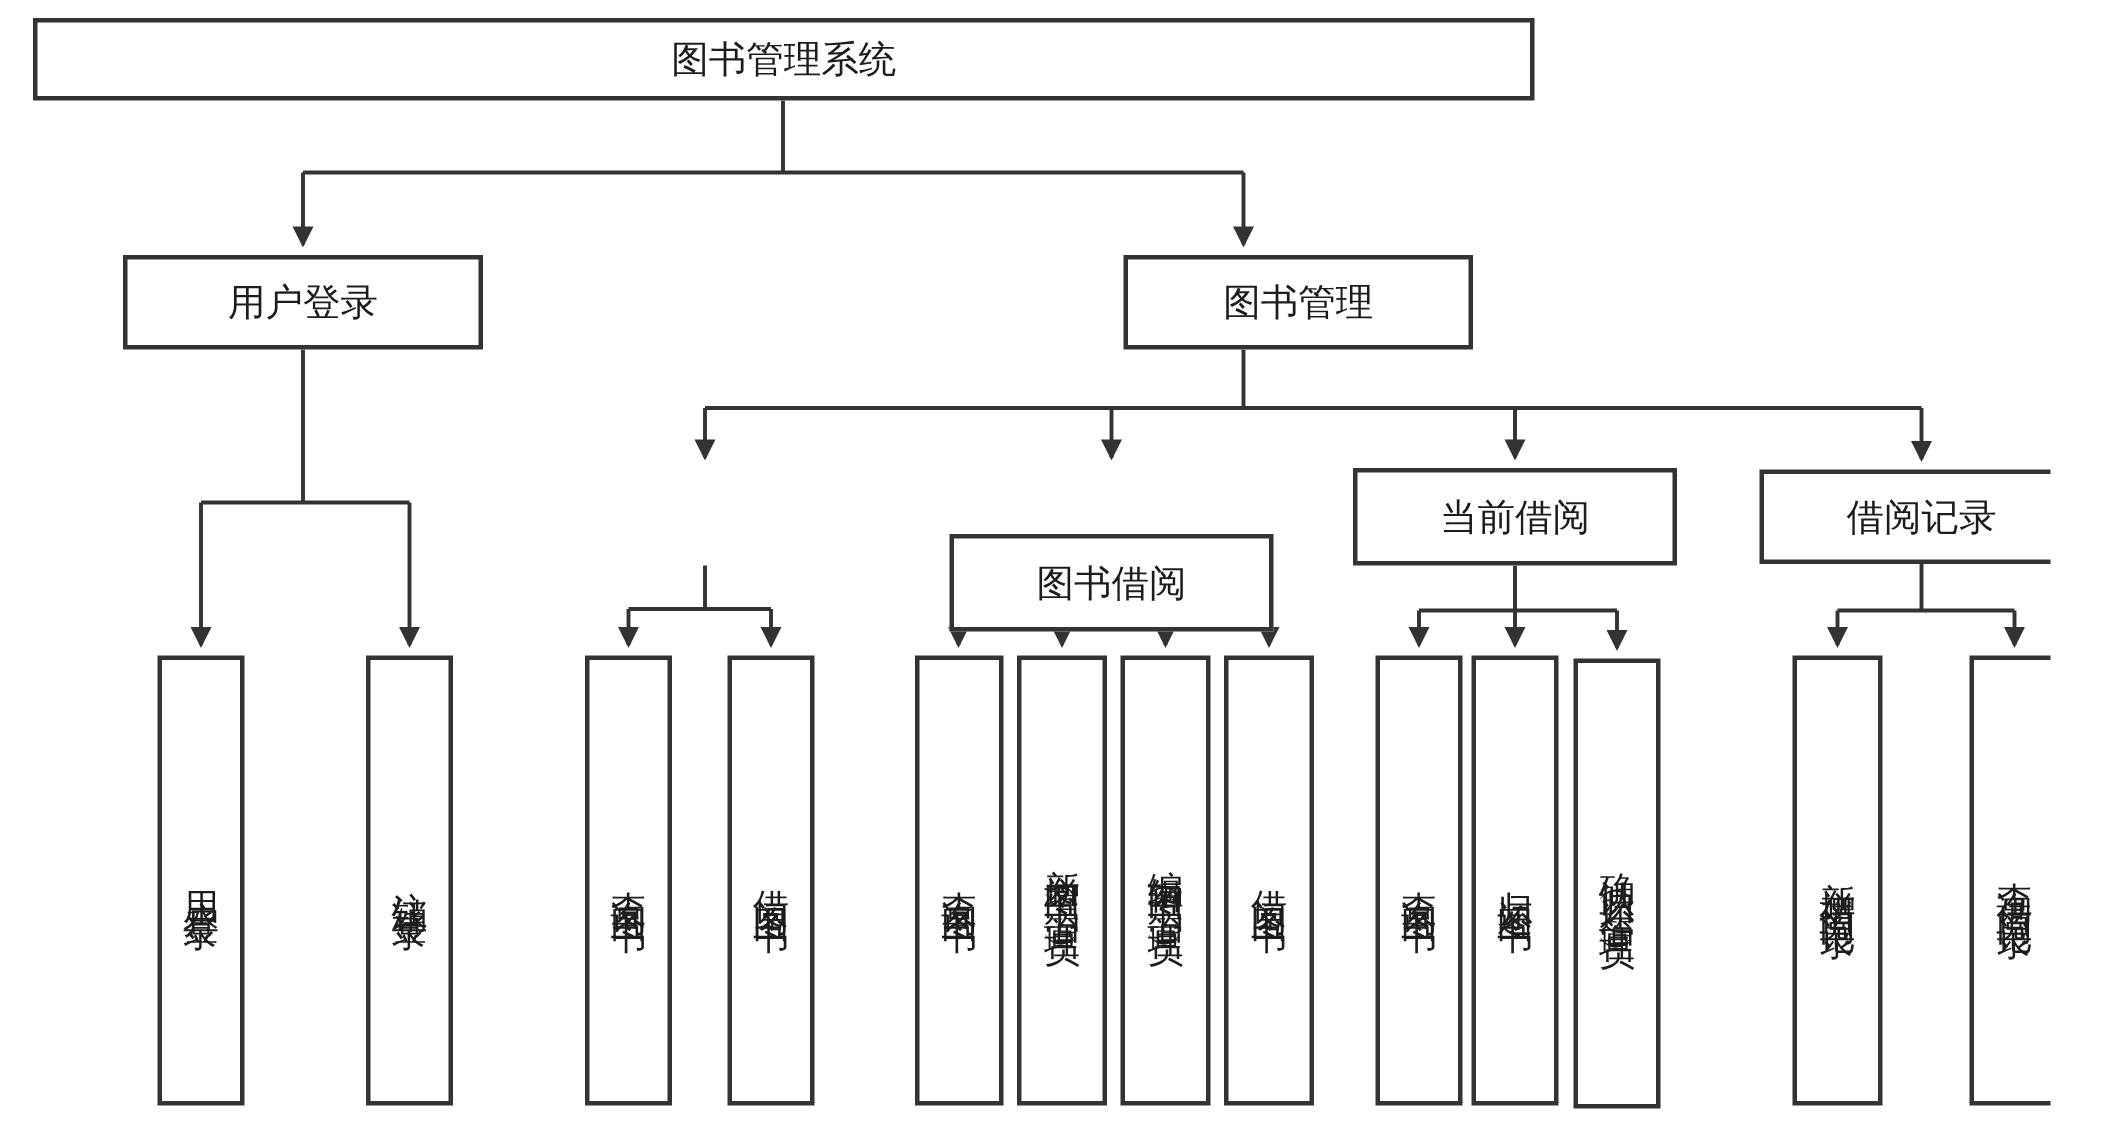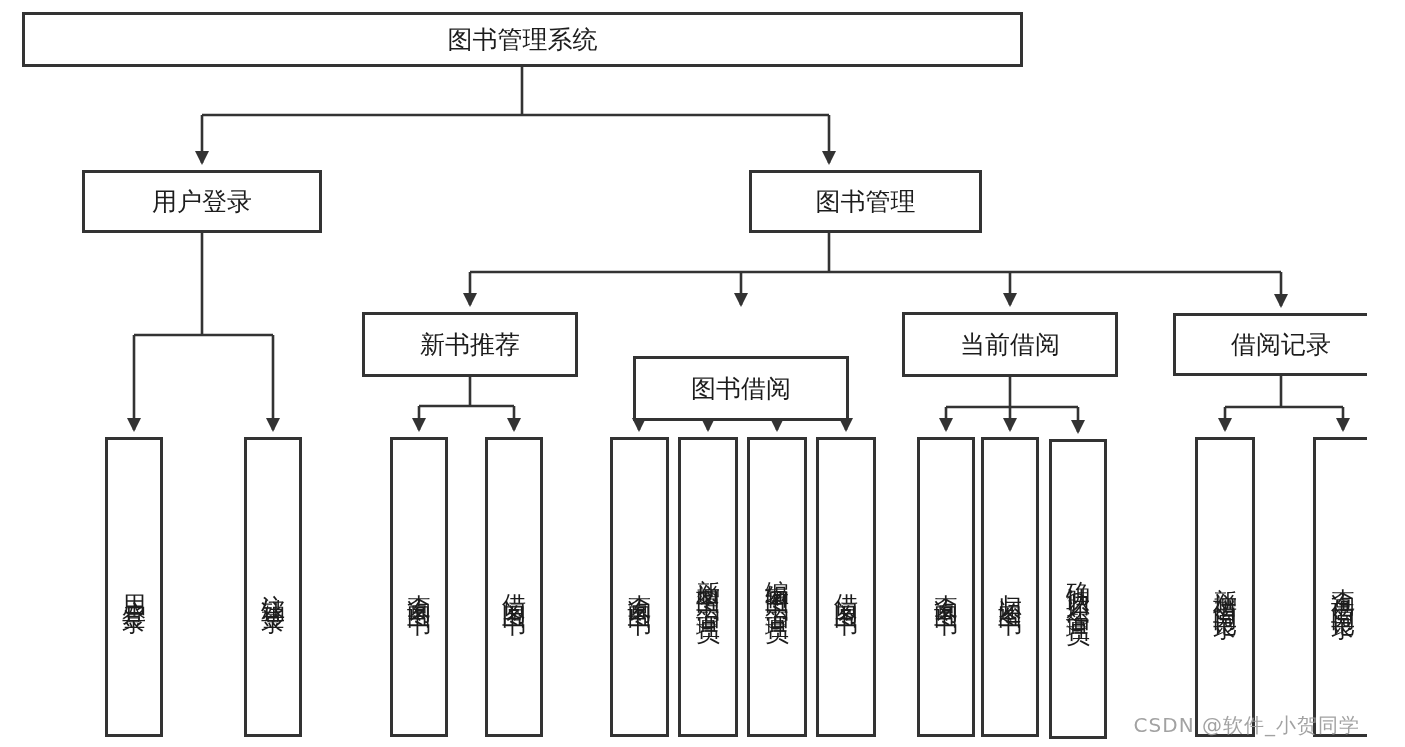--- a/index.html
+++ b/index.html
@@ -101,21 +101,20 @@
       <path d="M1225,407 V430" marker-end="url(#arrow)"></path>
       <path d="M1343,407 V430" marker-end="url(#arrow)"></path>
     </g>
   </svg>
 
   <div class="node" style="left:22px;top:12px;width:1001px;height:55px;">图书管理系统</div>
 
   <div class="node" style="left:82px;top:170px;width:240px;height:63px;">用户登录</div>
   <div class="node" style="left:712px;top:170px;width:233px;height:63px;margin-left:37px;">图书管理</div>
 
-  <div class="node" style="left:362px;top:312px;width:216px;height:65px;">新书推荐</div>
   <div class="node" style="left:633px;top:312px;width:216px;height:65px;margin-top:44px;">图书借阅</div>
   <div class="node" style="left:902px;top:312px;width:216px;height:65px;">当前借阅</div>
   <div class="node" style="left:1173px;top:313px;width:216px;height:63px;">借阅记录</div>
 
   <div class="node leaf" style="left:105px;top:437px;width:58px;height:300px;">
     <span>用户登录</span>
   </div>
   <div class="node leaf" style="left:244px;top:437px;width:58px;height:300px;">
     <span>注销登录</span>
   </div>
@@ -150,14 +149,13 @@
     <span>确认归还（管理员）</span>
   </div>
 
   <div class="node leaf" style="left:1195px;top:437px;width:60px;height:300px;">
     <span>新增借阅记录</span>
   </div>
   <div class="node leaf" style="left:1313px;top:437px;width:60px;height:300px;">
     <span>查询借阅记录</span>
   </div>
 
-  <div id="watermark">CSDN @软件_小贺同学</div>
 </div>
 
 </body></html>

